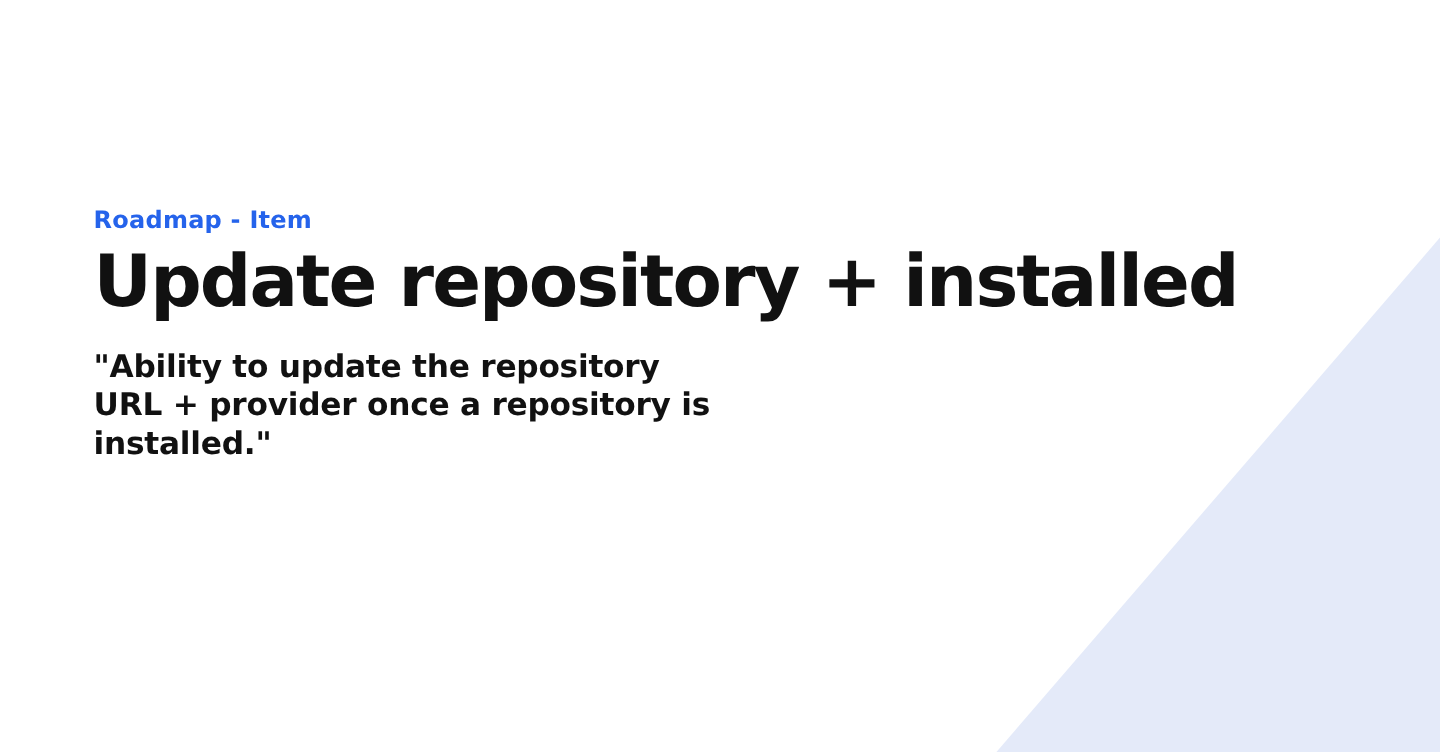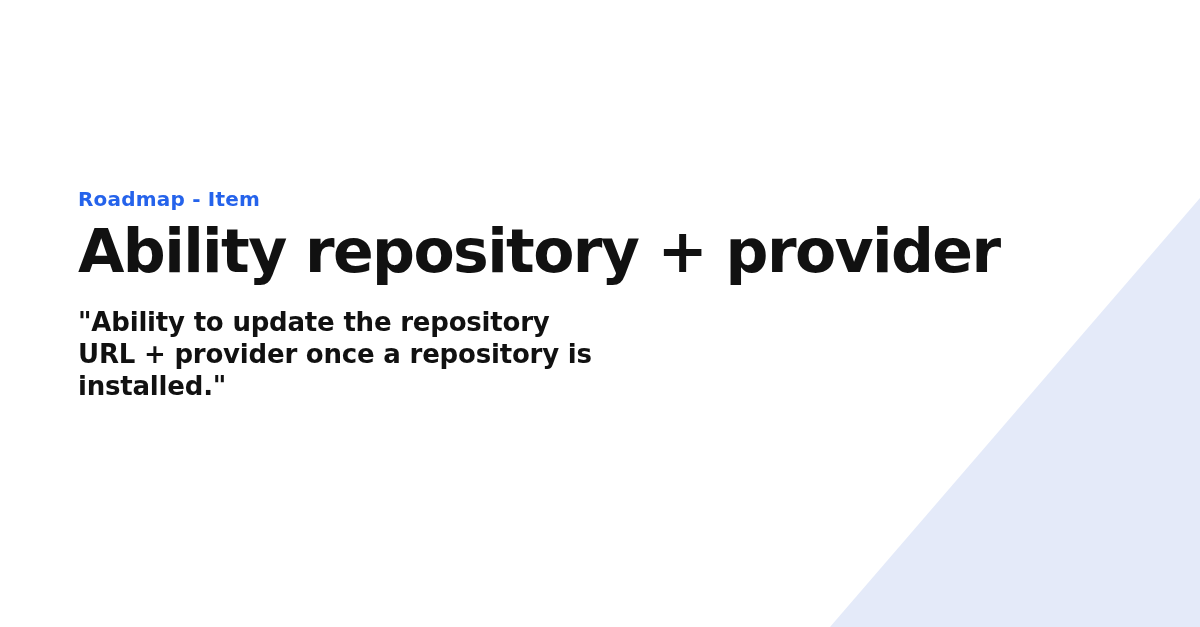--- a/index.html
+++ b/index.html
@@ -36,21 +36,21 @@
   .corner-decoration svg {
     display: block;
     width: 1200px;
     height: 627px;
   }
 
   
   .content {
     position: absolute;
     left: 78px;
-    top: 188px;
+    top: 172px;
     width: 920px;
   }
 
   .eyebrow {
     display: block;
     font-family: "DejaVu Sans", "Liberation Sans", sans-serif;
     font-size: 20px;
     font-weight: 700;
     letter-spacing: 0.2px;
     line-height: 1.15;
@@ -92,21 +92,21 @@
   <div class="corner-decoration">
     <svg viewBox="0 0 1200 627" xmlns="http://www.w3.org/2000/svg" aria-hidden="true">
       <polygon points="1200,198 1200,627 830,627" fill="#e4eaf9"></polygon>
     </svg>
   </div>
 
   <div class="content">
 
     <span class="eyebrow" style="color: rgb(37, 99, 235);">Roadmap - Item</span>
 
-    <h1 class="headline" style="color: rgb(17, 17, 17);">Ability repository + provider</h1>
+    <h1 class="headline" style="color: rgb(17, 17, 17);">Update repository + installed</h1>
 
     <p class="quote" style="color: rgb(17, 17, 17);">"Ability to update the repository
 URL + provider once a repository is
 installed."</p>
 
   </div>
 
 </div>
 
 </body></html>

